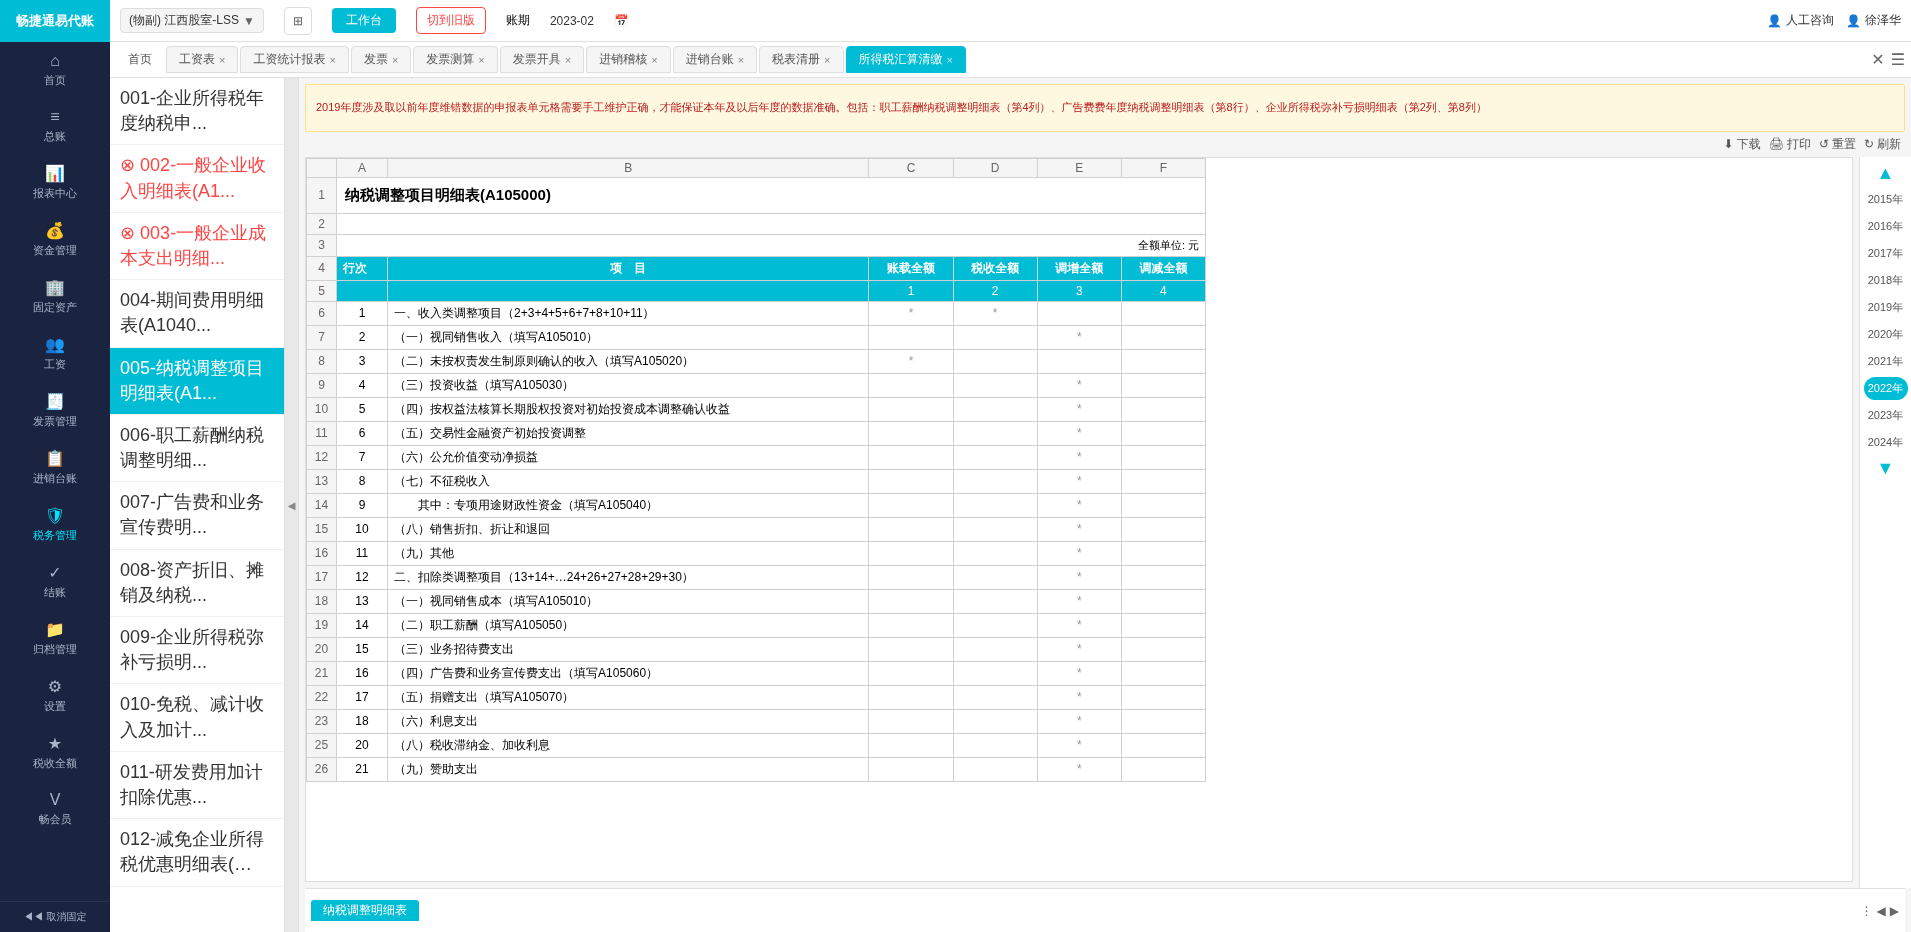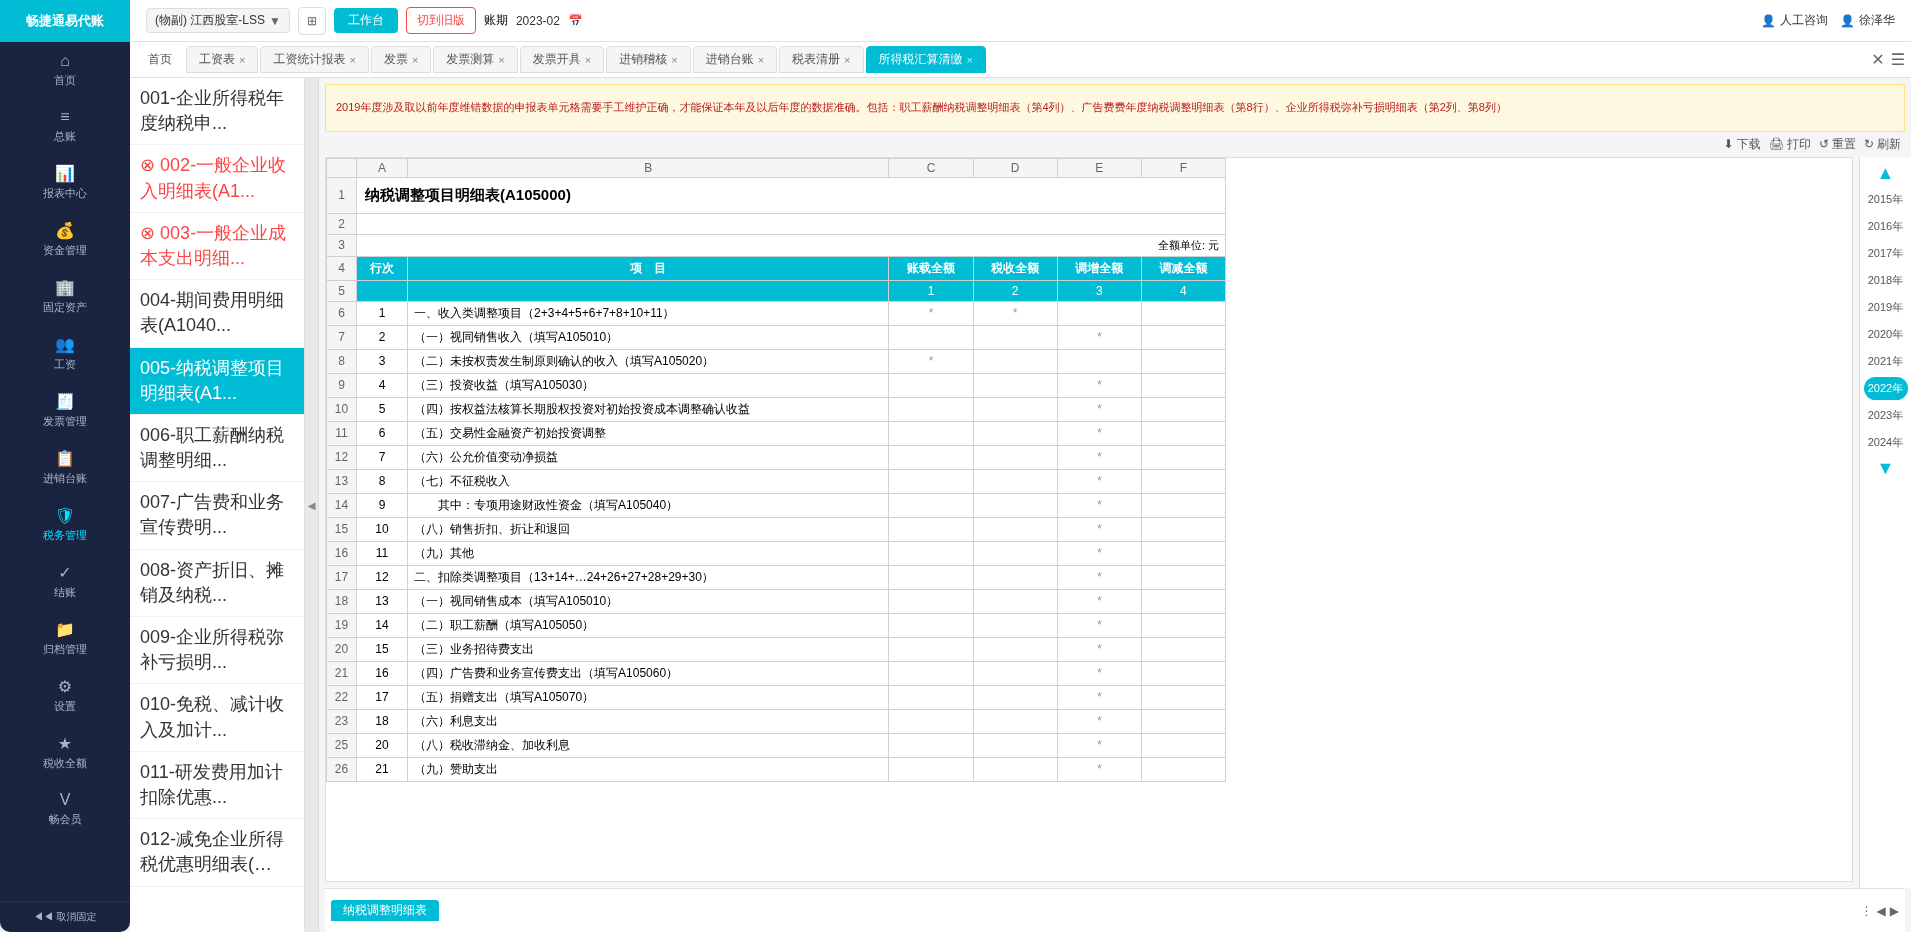--- a/index.html
+++ b/index.html
@@ -1,32 +1,32 @@
 <!DOCTYPE html>
 <html><head>
   <meta charset="utf-8">
   <style>
     * { box-sizing: border-box; margin: 0; padding: 0; }
     body { font-family: 'Microsoft YaHei', Arial, sans-serif; font-size: 12px; background: #f0f2f5; display: flex; height: 932px; overflow: hidden; }
 
     
-    .sidebar { width: 130px; background: #1a2340; display: flex; flex-direction: column; flex-shrink: 0; height: 100%; border-radius: 10px; }
+    .sidebar { width: 110px; background: #1a2340; display: flex; flex-direction: column; flex-shrink: 0; height: 100%; }
     .sidebar-logo { background: #00bcd4; padding: 10px 8px; text-align: center; color: white; font-size: 13px; font-weight: bold; height: 42px; display: flex; align-items: center; justify-content: center; }
     .sidebar-nav { flex: 1; overflow-y: auto; }
     .sidebar-nav::-webkit-scrollbar { width: 3px; }
     .sidebar-item { display: flex; flex-direction: column; align-items: center; padding: 10px 5px; color: #aab4c8; cursor: pointer; font-size: 11px; gap: 3px; }
     .sidebar-item.active { color: #00e5ff; }
     .sidebar-item .icon { font-size: 16px; }
     .sidebar-footer { padding: 8px; text-align: center; color: #aab4c8; font-size: 10px; cursor: pointer; border-top: 1px solid #253155; }
 
     
     .main { flex: 1; display: flex; flex-direction: column; overflow: hidden; }
 
     
-    .topbar { background: white; height: 42px; display: flex; align-items: center; padding: 0 16px; gap: 8px; border-bottom: 1px solid #e0e0e0; flex-shrink: 0; }
+    .topbar { background: white; height: 42px; display: flex; align-items: center; padding: 0 10px; gap: 20px; border-bottom: 1px solid #e0e0e0; flex-shrink: 0; }
     .topbar-company { display: flex; align-items: center; gap: 4px; font-size: 12px; color: #333; background: #f5f5f5; border: 1px solid #ddd; border-radius: 4px; padding: 3px 8px; }
     .topbar-company .arrow { color: #666; }
     .topbar-icon-btn { width: 28px; height: 28px; border: 1px solid #ddd; border-radius: 4px; display: flex; align-items: center; justify-content: center; cursor: pointer; color: #666; }
     .topbar-workbench { background: #00bcd4; color: white; border: none; border-radius: 4px; padding: 4px 14px; cursor: pointer; font-size: 12px; }
     .topbar-oldver { background: white; color: #f44; border: 1px solid #f44; border-radius: 4px; padding: 4px 10px; cursor: pointer; font-size: 12px; }
     .topbar-right { margin-left: auto; display: flex; align-items: center; gap: 12px; }
     .topbar-user { display: flex; align-items: center; gap: 4px; color: #333; font-size: 12px; }
 
     
     .tabbar { background: white; height: 36px; display: flex; align-items: center; padding: 0 6px; border-bottom: 1px solid #e0e0e0; flex-shrink: 0; overflow-x: auto; gap: 2px; }
@@ -297,21 +297,21 @@
                 <td colspan="6"></td>
               </tr>
 
               <tr>
                 <td class="row-num">3</td>
                 <td colspan="6" style="text-align:right;font-size:11px;">全额单位: 元</td>
               </tr>
 
               <tr>
                 <td class="row-num">4</td>
-                <td style="background:#00bcd4;color:white;text-align:center;font-weight:bold;">行次</td>
+                <td style="background:#00bcd4;color:white;font-weight:bold;">行次</td>
                 <td style="background:#00bcd4;color:white;text-align:center;font-weight:bold;">项　目</td>
                 <td style="background:#00bcd4;color:white;text-align:center;font-weight:bold;">账载全额</td>
                 <td style="background:#00bcd4;color:white;text-align:center;font-weight:bold;">税收全额</td>
                 <td style="background:#00bcd4;color:white;text-align:center;font-weight:bold;">调增全额</td>
                 <td style="background:#00bcd4;color:white;text-align:center;font-weight:bold;margin-left:27px;">调减全额</td>
               </tr>
 
               <tr>
                 <td class="row-num">5</td>
                 <td style="background:#00bcd4;color:white;text-align:center;"></td>

